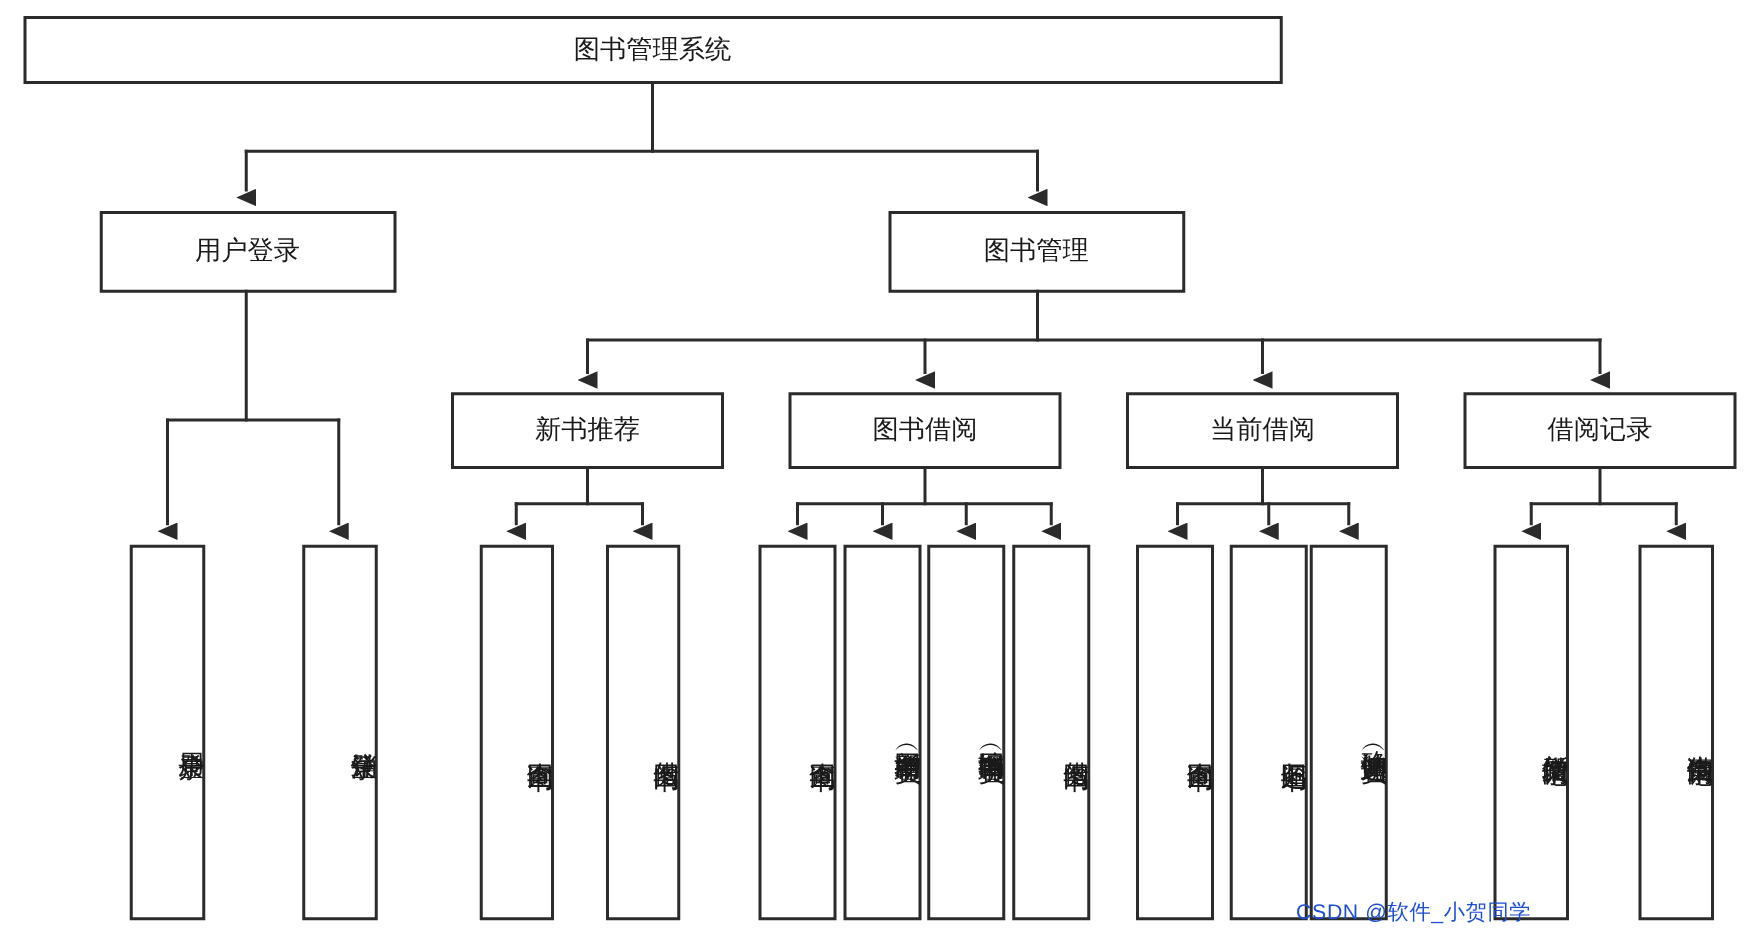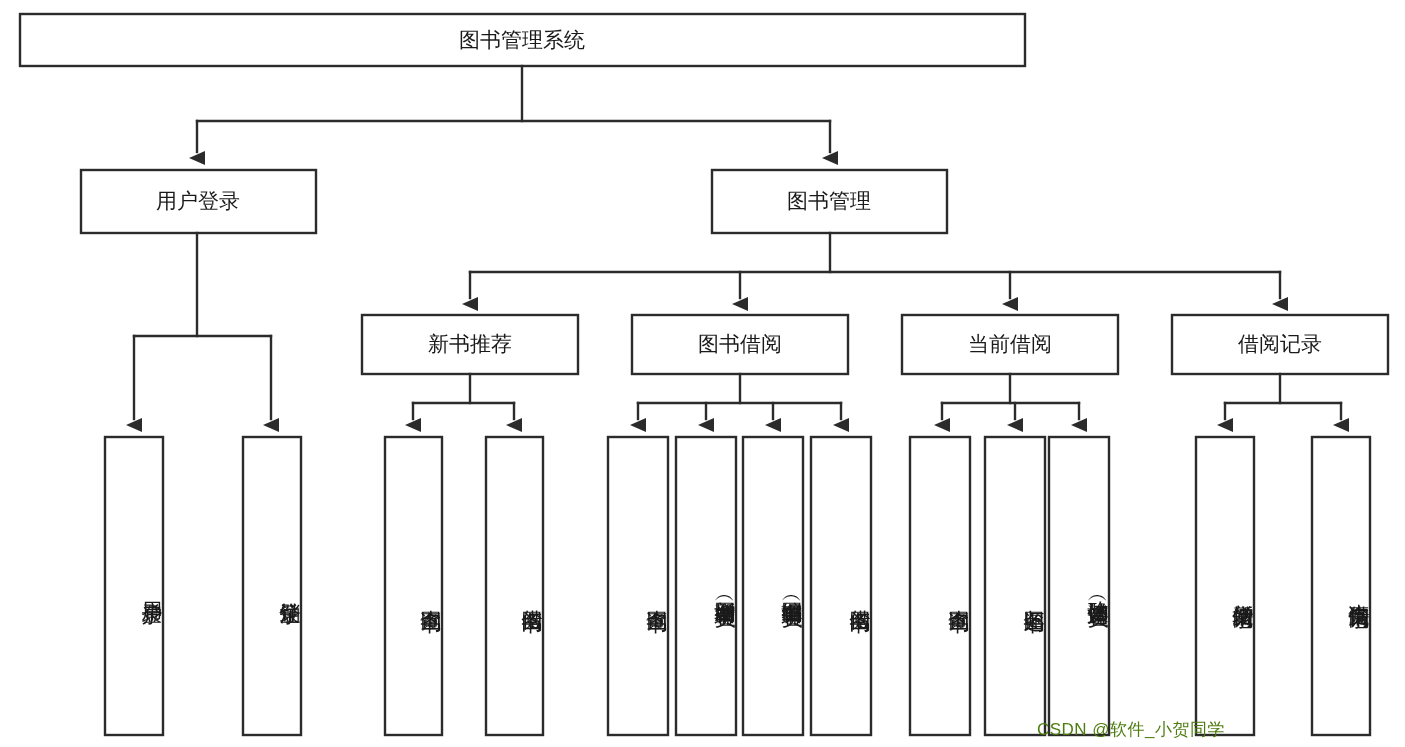--- a/index.html
+++ b/index.html
@@ -62,21 +62,21 @@
     justify-content: center;
     white-space: nowrap;
     pointer-events: none;
   }
   .watermark {
     position: absolute;
     right: 12px;
     bottom: 6px;
     font-family: "Liberation Sans", "DejaVu Sans", sans-serif;
     font-size: 17px;
-    color: #4d7c0f;
+    color: #1d4ed8;
     white-space: nowrap;
     letter-spacing: 0.5px;
   }
 </style>
 </head>
 <body>
 
 <div id="diagram-root">
 
   <svg class="tree" viewBox="0 0 1405 747" xmlns="http://www.w3.org/2000/svg">

